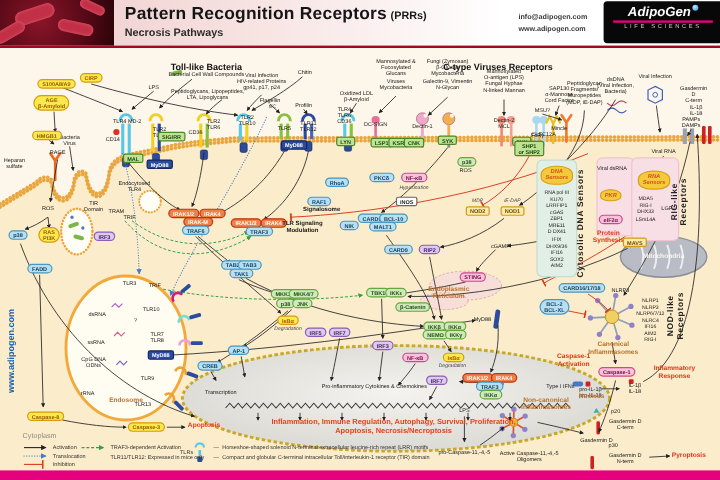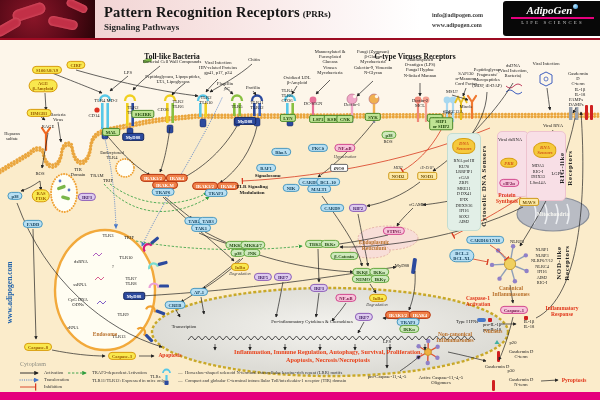--- a/index.html
+++ b/index.html
@@ -1,16 +1,16 @@
 <!DOCTYPE html>
 <html><head>
 <meta charset="utf-8">
 <style>
   html,body{margin:0;padding:0;background:#fff;}
-  #poster{position:relative;width:600px;height:400px;overflow:hidden;background:#fdf6ea;font-family:Liberation Serif, serif;}
+  #poster{position:relative;width:600px;height:400px;overflow:hidden;background:#fdf6ea;font-family:Liberation Sans, sans-serif;}
   
   #header{position:absolute;left:0;top:0;width:600px;height:38px;background:linear-gradient(90deg,#edc9c9 0%,#f7e3e2 35%,#ffffff 70%,#ffffff 100%);border-bottom:2px solid #9c0b22;}
   #photo{position:absolute;left:0;top:0;width:95px;height:38px;background:radial-gradient(circle at 35% 45%,#8a1528 0%,#5a0a18 55%,#2a0408 100%);overflow:hidden;}
   .pill{position:absolute;background:#c23047;border-radius:6px;box-shadow:0 0 3px #e06070 inset;}
   #titleblock{position:absolute;left:104px;top:3px;}
   .title{font-size:14.5px;font-weight:bold;color:#151515;letter-spacing:.2px;}
   .title-suffix{font-size:9px;font-weight:bold;color:#151515;margin-left:3px;}
   .subtitle{font-size:9px;font-weight:bold;color:#2a2a2a;margin-top:1px;}
   #contact{position:absolute;left:432px;top:10px;font-size:6px;font-weight:bold;color:#3a3a3a;line-height:1.7;}
   #logo{position:absolute;left:503px;top:1px;width:99px;height:35px;background:#080808;border-radius:3px;text-align:center;}
@@ -60,21 +60,21 @@
 <div id="poster">
   <div id="header">
     <div id="photo">
       <div class="pill" style="left:12px;top:6px;width:34px;height:12px;transform:rotate(-18deg);"></div>
       <div class="pill" style="left:48px;top:18px;width:30px;height:10px;transform:rotate(12deg);"></div>
       <div class="pill" style="left:-6px;top:22px;width:28px;height:10px;transform:rotate(-30deg);"></div>
       <div class="pill" style="left:66px;top:2px;width:22px;height:8px;transform:rotate(25deg);"></div>
     </div>
     <div id="titleblock">
       <span class="title">Pattern Recognition Receptors</span><span class="title-suffix">(PRRs)</span>
-      <div class="subtitle">Signaling Pathways</div>
+      <div class="subtitle">Necrosis Pathways</div>
     </div>
     <div id="contact">
       <div>info@adipogen.com</div>
       <div>www.adipogen.com</div>
     </div>
     <div id="logo">
       <div class="logo-brand"><span>AdipoGen</span><span class="logo-dot"></span></div>
       <div class="logo-rule"></div>
       <div class="logo-sub">LIFE SCIENCES</div>
     </div>

